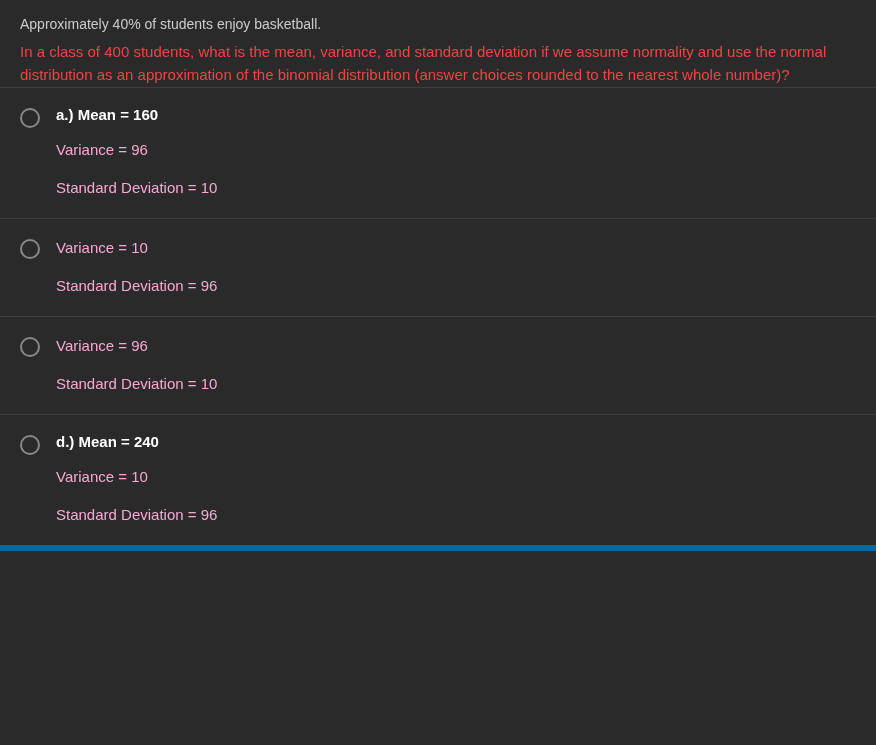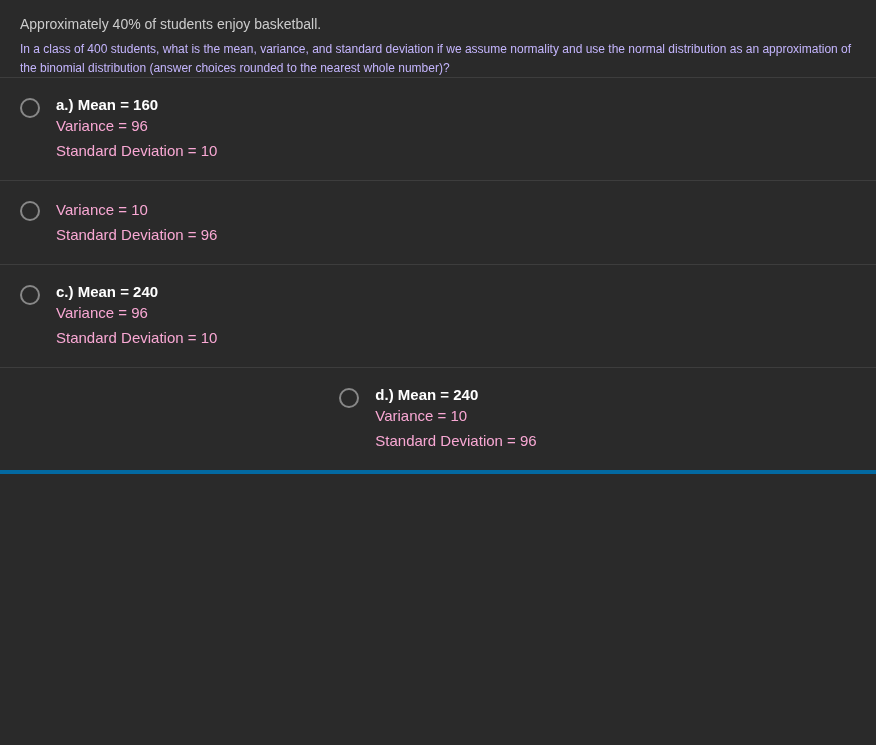--- a/index.html
+++ b/index.html
@@ -16,41 +16,40 @@
       width: 876px;
       min-height: 745px;
     }
 
     .question-container {
       background-color: #2a2a2a;
       padding: 16px 20px 0 20px;
     }
 
     .question-text {
-      font-size: 12px;
+      font-size: 15px;
       line-height: 1.55;
-      color: #c4b5fd;
+      color: #ef4444;
       margin-bottom: 0;
     }
 
     .options-container {
       margin-top: 0;
     }
 
     .option-row {
       display: flex;
       align-items: flex-start;
       padding: 18px 20px 18px 20px;
       border-top: 1px solid #3d3d3d;
       background-color: #2a2a2a;
     }
 
     .option-row:last-child {
-      border-bottom: 4px solid #0369a1;
-      justify-content: center;
+      border-bottom: 6px solid #0369a1;
     }
 
     .radio-wrapper {
       display: flex;
       align-items: flex-start;
       padding-top: 2px;
       margin-right: 16px;
     }
 
     .radio-btn {
@@ -61,21 +60,21 @@
       background-color: transparent;
       cursor: pointer;
       flex-shrink: 0;
       appearance: none;
       -webkit-appearance: none;
     }
 
     .option-content {
       display: flex;
       flex-direction: column;
-      gap: 2px;
+      gap: 16px;
     }
 
     .option-label {
       font-weight: bold;
       font-size: 15px;
       color: #ffffff;
     }
 
     .option-detail {
       font-size: 15px;
@@ -121,24 +120,20 @@
       <span class="option-detail">Variance = 10</span>
       <span class="option-detail">Standard Deviation = 96</span>
     </div>
   </div>
 
   <div class="option-row">
     <div class="radio-wrapper">
       <input type="radio" class="radio-btn" name="answer" style="">
     </div>
     <div class="option-content">
-      <span class="option-label">
-        <span>c.) </span>
-        <span>Mean = 240</span>
-      </span>
       <span class="option-detail">Variance = 96</span>
       <span class="option-detail">Standard Deviation = 10</span>
     </div>
   </div>
 
   <div class="option-row">
     <div class="radio-wrapper">
       <input type="radio" class="radio-btn" name="answer" style="">
     </div>
     <div class="option-content">

